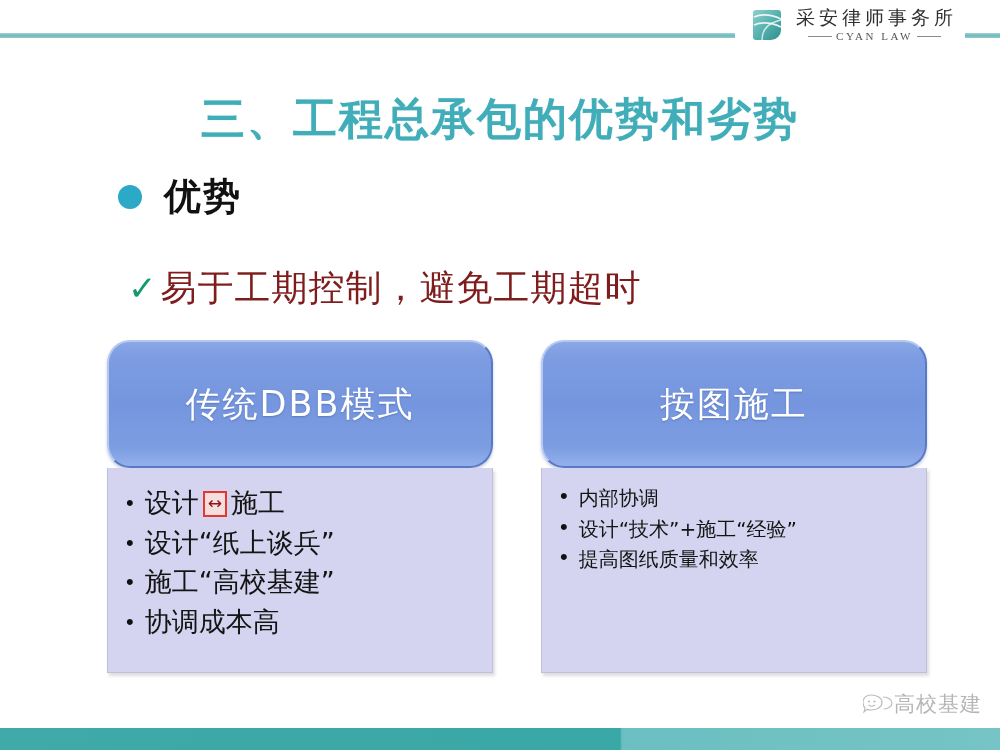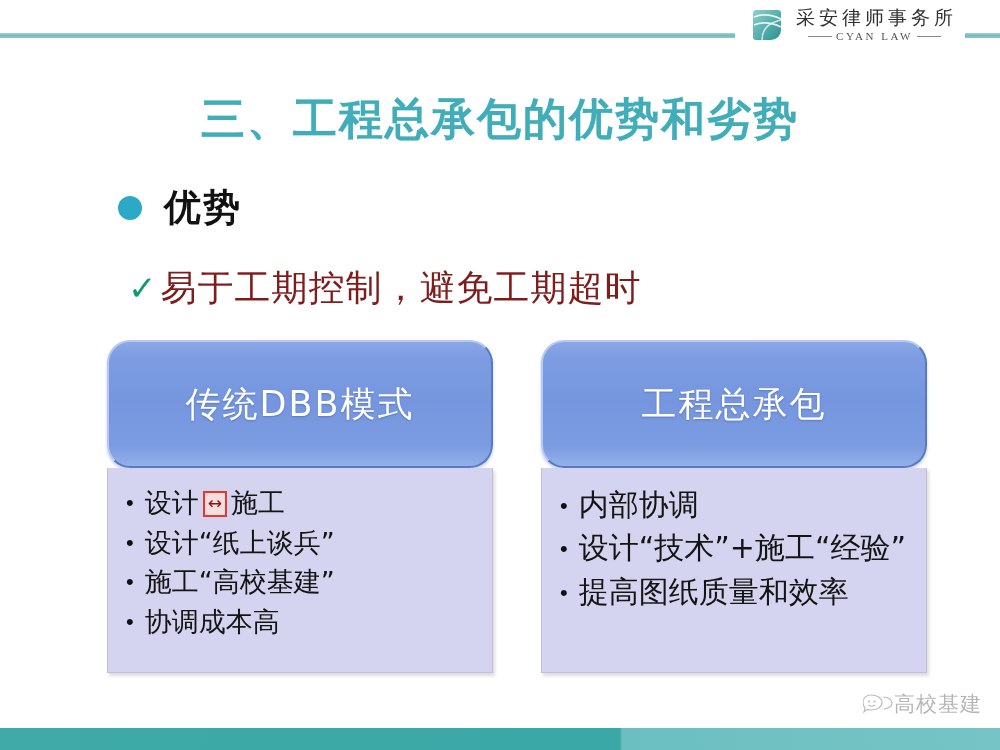--- a/index.html
+++ b/index.html
@@ -94,21 +94,21 @@
     font-weight: bold;
     color: #41adb9;
     letter-spacing: 2px;
     font-family: "DejaVu Sans", "Liberation Sans", sans-serif;
     text-shadow: 0 0 1px rgba(65,173,185,0.4);
   }
 
   
   .lvl1 {
     position: absolute;
-    top: 183px;
+    top: 172px;
     left: 118px;
     display: flex;
     align-items: center;
     gap: 22px;
   }
   .lvl1-dot {
     width: 24px;
     height: 24px;
     border-radius: 50%;
     background: #2ba9c6;
@@ -201,21 +201,21 @@
     line-height: 1;
     flex: none;
     transform: translateY(-2px);
   }
   .cmp-li-text {
     font-size: 27px;
     color: #141414;
     font-family: "DejaVu Sans", "Liberation Sans", sans-serif;
     white-space: nowrap;
   }
-  .cmp-box.right .cmp-li-text { font-size: 30px; }
+  .cmp-box.right .cmp-li-text { font-size: 20px; }
 
   
   .arrow-box {
     display: inline-block;
     border: 2px solid #e8352e;
     background: #f5dede;
     color: #8d1412;
     font-size: 17px;
     line-height: 1;
     padding: 2px 3px 3px 3px;
@@ -319,21 +319,21 @@
       </div>
       <div class="cmp-li">
         <span class="cmp-li-dot">•</span>
         <span class="cmp-li-text">协调成本高</span>
       </div>
     </div>
   </div>
 
   <div class="cmp-box right">
     <div class="cmp-head">
-      <span class="cmp-head-text">工程总承包</span>
+      <span class="cmp-head-text">按图施工</span>
     </div>
     <div class="cmp-body">
       <div class="cmp-li">
         <span class="cmp-li-dot">•</span>
         <span class="cmp-li-text">内部协调</span>
       </div>
       <div class="cmp-li">
         <span class="cmp-li-dot">•</span>
         <span class="cmp-li-text">设计“技术”+施工“经验”</span>
       </div>

